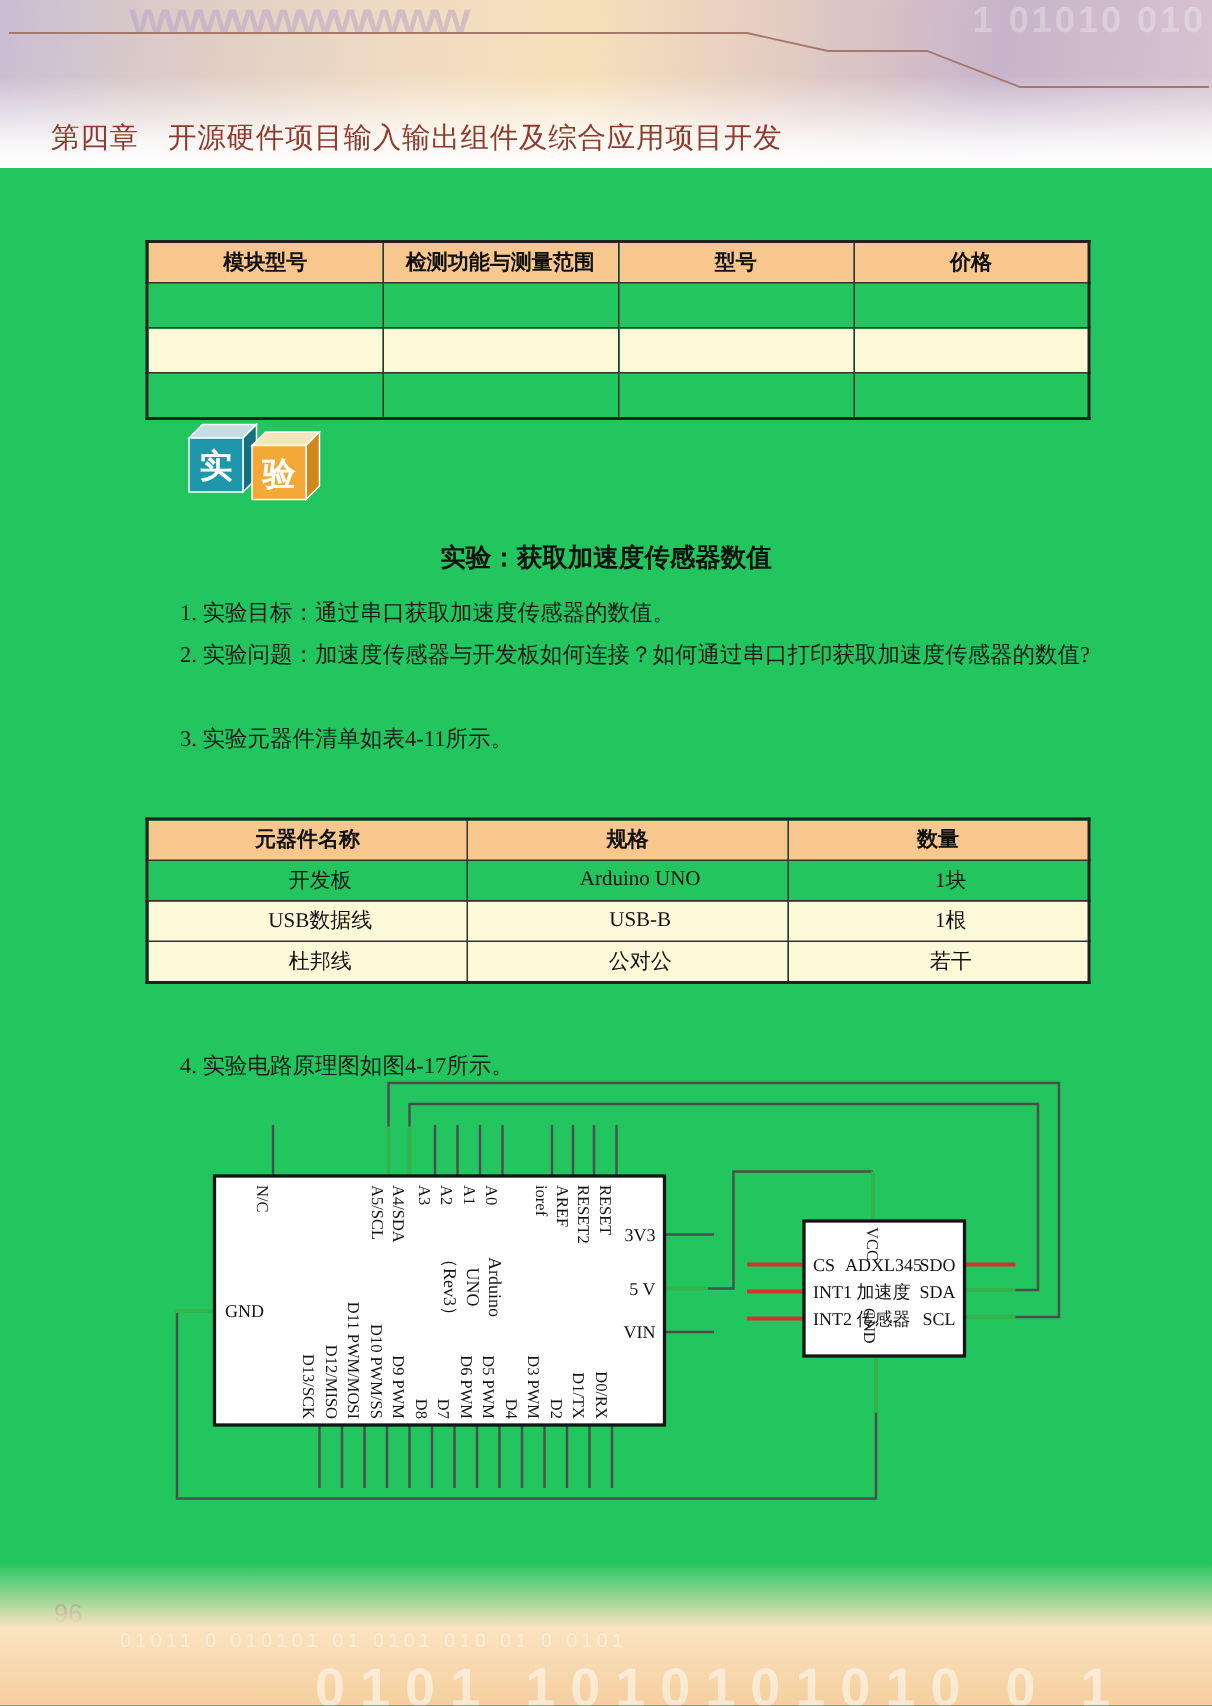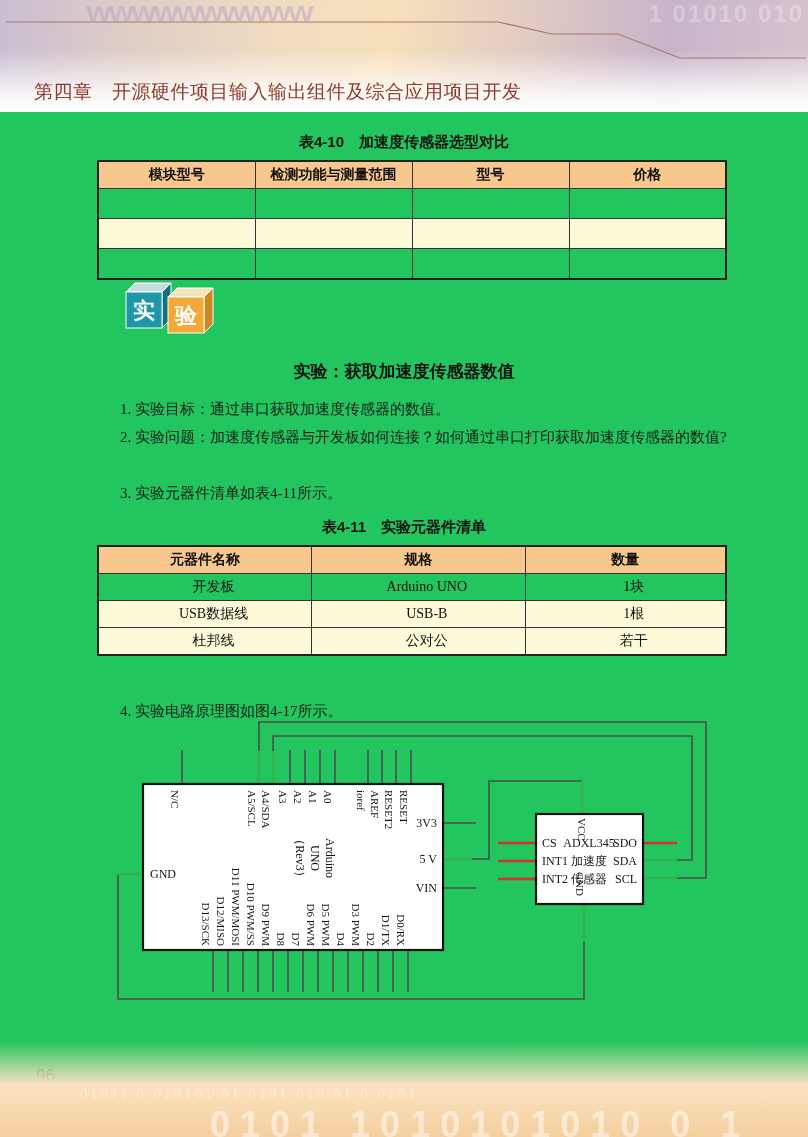--- a/index.html
+++ b/index.html
@@ -70,21 +70,20 @@
 
   <div class="top-band">
     <span class="watermark-w">WWWWWWWWWW</span>
     <span class="binary-tr">1 01010 010</span>
     <svg class="step-line" width="808" height="70">
       <polyline points="6,22 498,22 552,34 618,34 680,58 806,58" fill="none" stroke="#a5786a" stroke-width="1.2"></polyline>
     </svg>
     <div class="chapter-title">第四章　开源硬件项目输入输出组件及综合应用项目开发</div>
   </div>
 
-  <div class="tbl-caption cap-410">表4-10　加速度传感器选型对比</div>
   <table class="doc t410">
     <colgroup>
         <col style="width:25%">
         <col style="width:25%">
         <col style="width:25%">
         <col style="width:25%">
       </colgroup>
     <tbody>
         <tr class="thead">
       <td>模块型号</td>
@@ -126,21 +125,20 @@
       <rect x="2" y="12" width="36" height="36" fill="#f4a838" stroke="#ffffff" stroke-width="1"></rect>
       <text x="20" y="38" text-anchor="middle" font-size="22" font-weight="bold" fill="#ffffff">验</text>
     </g>
   </svg>
 
   <div class="exp-title">实验：获取加速度传感器数值</div>
   <p class="body-p p-li1">1. 实验目标：通过串口获取加速度传感器的数值。</p>
   <p class="body-p p-li2">2. 实验问题：加速度传感器与开发板如何连接？如何通过串口打印获取加速度传感器的数值?</p>
   <p class="body-p p-li3">3. 实验元器件清单如表4-11所示。</p>
 
-  <div class="tbl-caption cap-411">表4-11　实验元器件清单</div>
   <table class="doc t411">
     <colgroup>
         <col style="width:34%">
         <col style="width:34%">
         <col style="width:32%">
       </colgroup>
     <tbody>
         <tr class="thead">
       <td>元器件名称</td>
       <td>规格</td>

